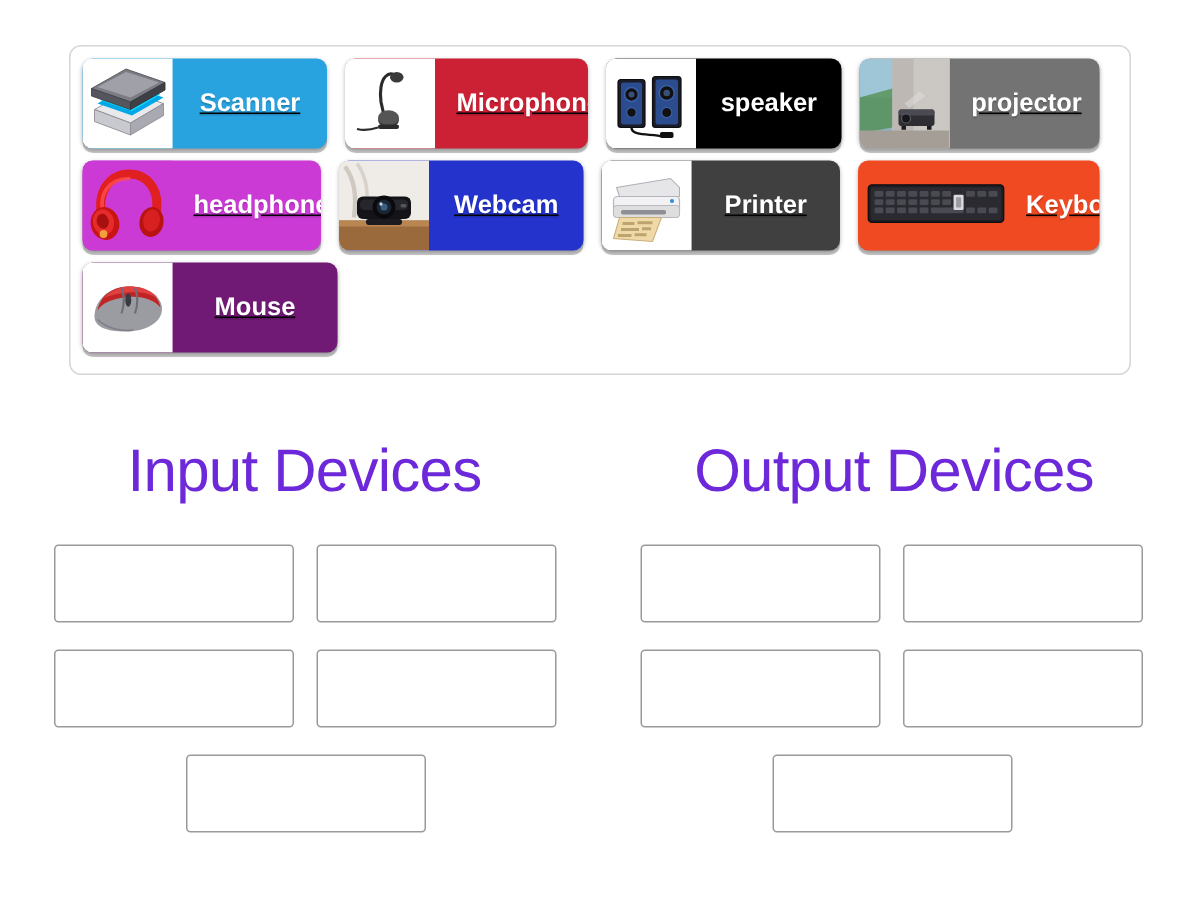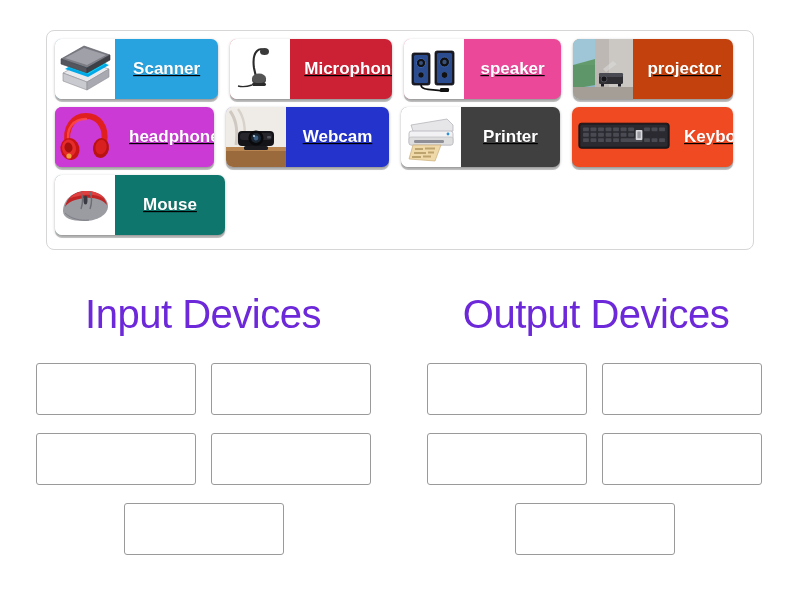--- a/index.html
+++ b/index.html
@@ -126,21 +126,21 @@
         <path d="M34 14 C34 10 30 9 27 12 C24 15 23 22 24 29 L26 38" fill="none" stroke="#2b2b2b" stroke-width="2.1"></path>
         <ellipse cx="29" cy="41" rx="7" ry="5" fill="#3a3a3a"></ellipse>
         <ellipse cx="29" cy="39.5" rx="7" ry="5" fill="#555"></ellipse>
         <ellipse cx="34.5" cy="12.5" rx="4.5" ry="3.5" fill="#3a3a3a"></ellipse>
         <rect x="22" y="44" width="14" height="3" rx="1.4" fill="#2b2b2b"></rect>
         <path d="M22 46 C16 48 12 48 8 47" fill="none" stroke="#2b2b2b" stroke-width="1.4"></path>
       </svg>
         </div>
         <div class="tile-label">Microphone</div>
       </div>
-      <div class="tile" style="background: #ec4899; width: 170px;">
+      <div class="tile" style="background: #000000; width: 170px;">
         <div class="thumb" style="background: rgb(255, 255, 255);">
       <svg viewBox="0 0 60 60">
         <rect width="60" height="60" fill="#fff"></rect>
         <g>
           <rect x="8" y="14" width="18" height="32" rx="2" fill="#1b1b26" stroke="#0d0d14" stroke-width="0.8"></rect>
           <rect x="10" y="16" width="14" height="28" rx="1.5" fill="#2b4d8f"></rect>
           <circle cx="17" cy="24" r="4.6" fill="#111" stroke="#3b5fa8" stroke-width="1"></circle>
           <circle cx="17" cy="24" r="2" fill="#39507a"></circle>
           <circle cx="17" cy="36" r="3.2" fill="#111" stroke="#3b5fa8" stroke-width="0.8"></circle>
           <rect x="31" y="12" width="19" height="34" rx="2" fill="#1b1b26" stroke="#0d0d14" stroke-width="0.8"></rect>
@@ -148,21 +148,21 @@
           <circle cx="40.5" cy="23" r="5" fill="#111" stroke="#3b5fa8" stroke-width="1"></circle>
           <circle cx="40.5" cy="23" r="2.2" fill="#39507a"></circle>
           <circle cx="40.5" cy="36" r="3.4" fill="#111" stroke="#3b5fa8" stroke-width="0.8"></circle>
           <path d="M17 46 C17 52 30 50 38 52" fill="none" stroke="#111" stroke-width="1.6"></path>
           <rect x="36" y="49" width="9" height="4" rx="1.2" fill="#111"></rect>
         </g>
       </svg>
         </div>
         <div class="tile-label">speaker</div>
       </div>
-      <div class="tile" style="background: #c2410c; width: 172px;">
+      <div class="tile" style="background: #737373; width: 172px;">
         <div class="thumb" style="background: rgb(255, 255, 255);">
       <svg viewBox="0 0 60 60">
         <rect width="60" height="60" fill="#cfd7d2"></rect>
         <rect x="0" y="0" width="22" height="60" fill="#8fb5c6"></rect>
         <rect x="0" y="0" width="22" height="26" fill="#9ec6d6"></rect>
         <path d="M0 26 L22 20 L22 46 L0 50 Z" fill="#4f8c4a" opacity="0.75"></path>
         <rect x="22" y="0" width="38" height="60" fill="#cbc7c2"></rect>
         <rect x="22" y="0" width="14" height="60" fill="#b7b2ad" opacity="0.7"></rect>
         <rect x="0" y="48" width="60" height="12" fill="#a59e96"></rect>
         <g>
@@ -275,21 +275,21 @@
           <rect x="97" y="24" width="7" height="4.6" rx="1"></rect>
         </g>
         <rect x="69" y="14" width="8" height="12" rx="1" fill="#d8d8dd"></rect>
         <rect x="71" y="16" width="4" height="8" rx="0.6" fill="#9a9aa2"></rect>
       </svg>
         </div>
         <div class="tile-label">Keyboard</div>
       </div>
     </div>
   <div class="tile-row" id="row-2">
-      <div class="tile" style="background: #0f766e; width: 170px;">
+      <div class="tile" style="background: #701a75; width: 170px;">
         <div class="thumb" style="background: rgb(255, 255, 255);">
       <svg viewBox="0 0 60 60">
         <rect width="60" height="60" fill="#fff"></rect>
         <g>
           <path d="M8 36 C8 25 18 16 31 16 C44 16 53 23 53 31 C53 40 42 46 29 46 C16 46 8 43 8 36 Z" fill="#9b9ba2"></path>
           <path d="M10 32 C12 22 20 16 31 16 C42 16 51 22 52 30 C48 25 40 22 30 23 C20 24 13 27 10 32 Z" fill="#c02424"></path>
           <path d="M14 24 C19 18 26 16 32 16 C40 16 47 19 50 24 C44 20 36 19 29 20 C23 21 17 22 14 24 Z" fill="#e04040"></path>
           <path d="M26 17 C28 22 28 28 26 34" fill="none" stroke="#6d6d75" stroke-width="1.4"></path>
           <path d="M35 17 C37 22 37 28 35 34" fill="none" stroke="#6d6d75" stroke-width="1.4"></path>
           <ellipse cx="30.5" cy="25" rx="2" ry="4.5" fill="#3a3a42"></ellipse>

